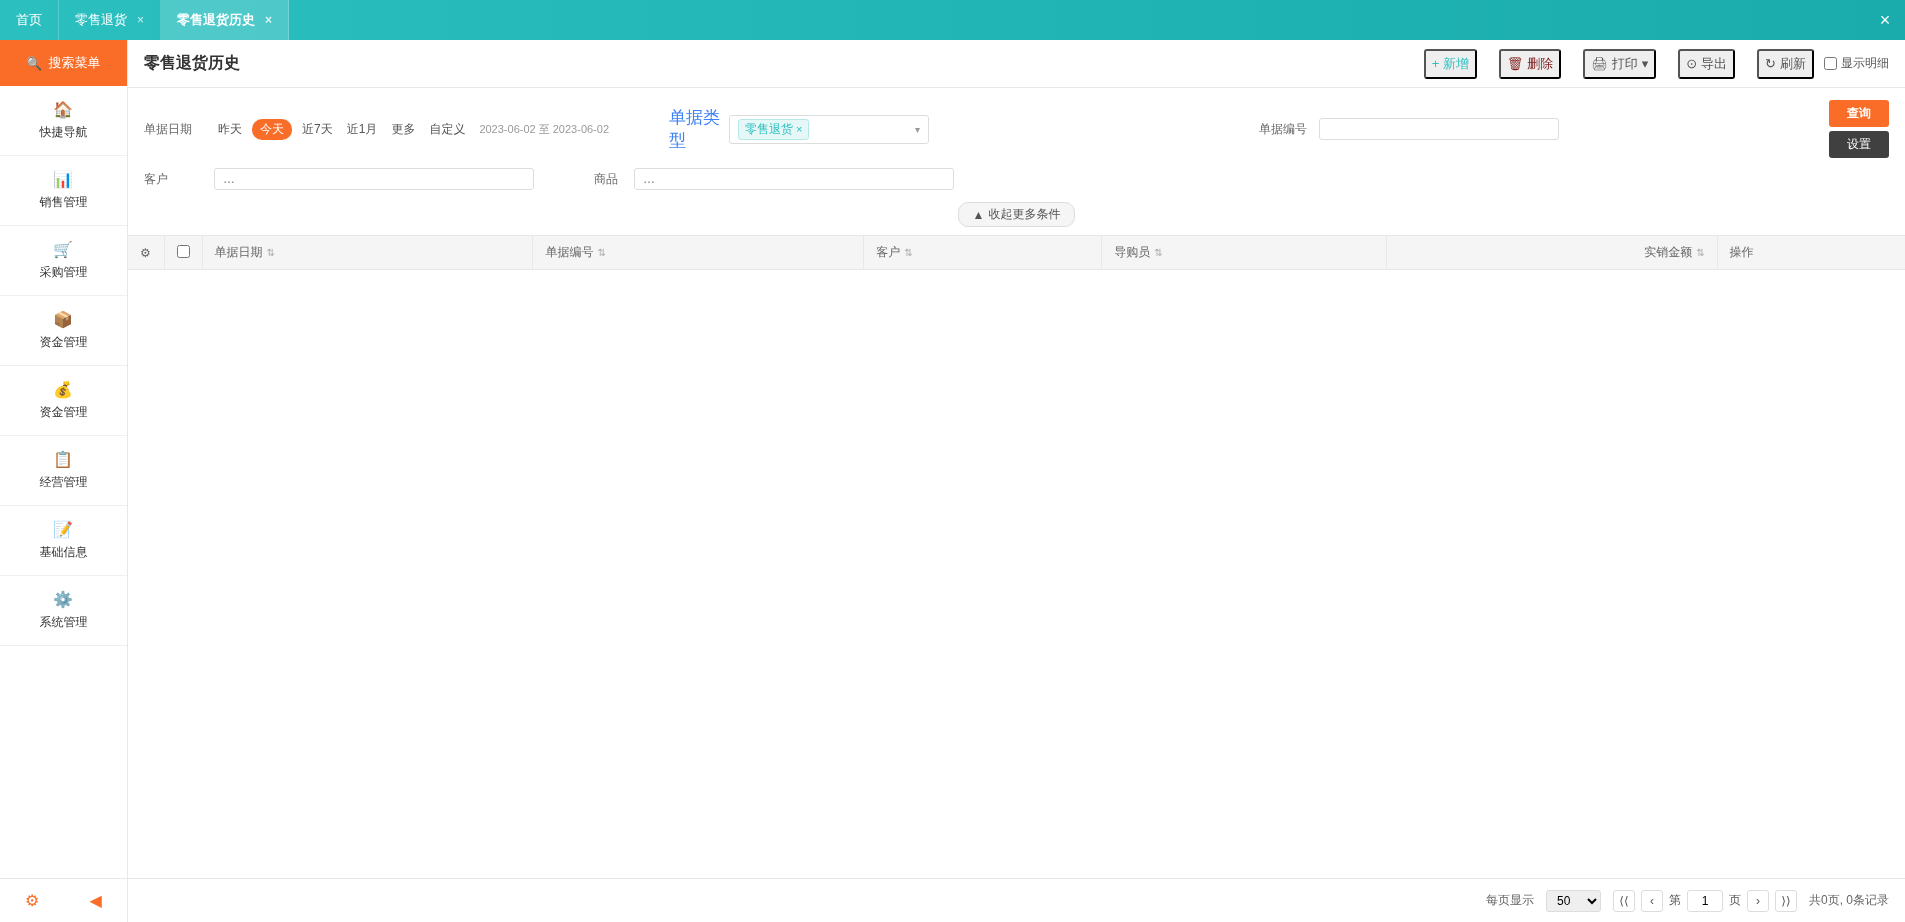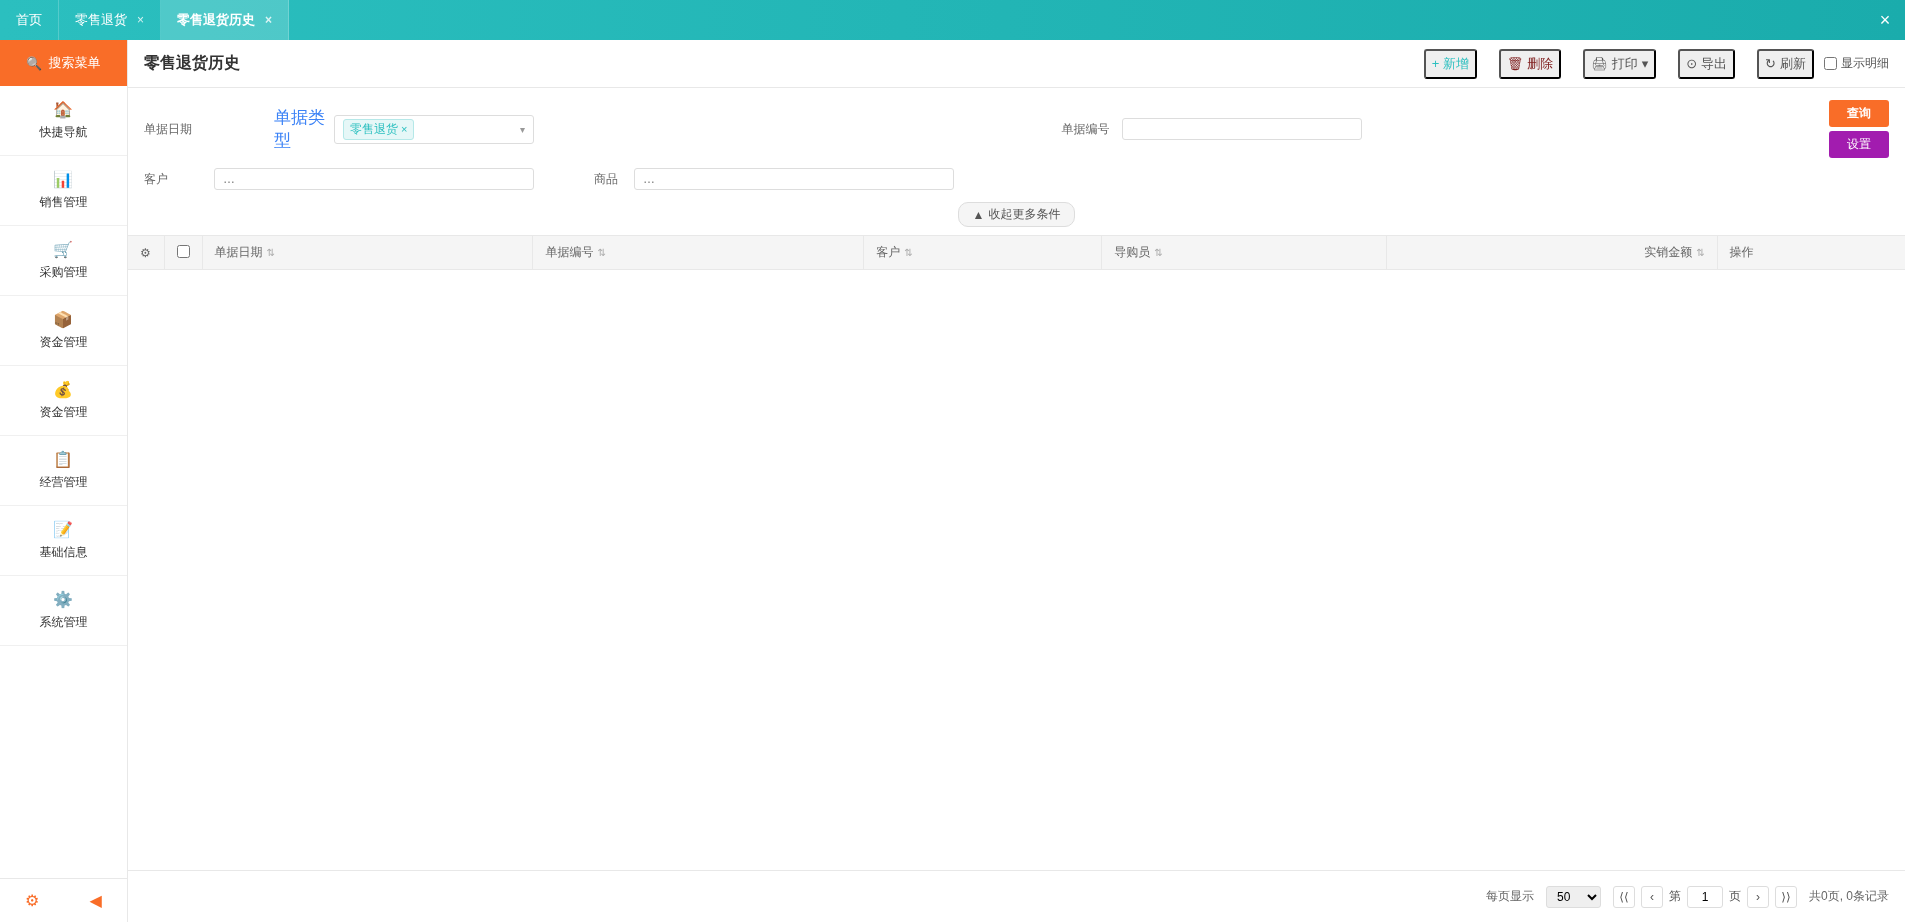--- a/index.html
+++ b/index.html
@@ -275,21 +275,21 @@
       background: #f96d28;
       color: #fff;
       border: none;
       border-radius: 3px;
       padding: 5px 18px;
       font-size: 12px;
       cursor: pointer;
       font-weight: bold;
     }
     .settings-btn {
-      background: #a21caf;
+      background: #404040;
       color: #fff;
       border: none;
       border-radius: 3px;
       padding: 5px 18px;
       font-size: 12px;
       cursor: pointer;
     }
     .filter-customer-row {
       display: flex;
       align-items: center;
@@ -398,21 +398,21 @@
       height: 100px;
       margin-bottom: 12px;
     }
     .empty-text {
       font-size: 13px;
       color: #bbb;
     }
 
     
     .table-footer {
-      height: 52px;
+      height: 44px;
       background: #fff;
       border-top: 1px solid #e8e8e8;
       display: flex;
       align-items: center;
       justify-content: flex-end;
       padding: 0 16px;
       gap: 12px;
       font-size: 12px;
       color: #555;
       flex-shrink: 0;
@@ -545,20 +545,29 @@
           <input type="checkbox" style="">
           <span>显示明细</span>
         </div>
       </div>
     </div>
 
     <div class="filter-area">
 
       <div class="filter-row">
         <span class="filter-label">单据日期</span>
+        <div class="filter-date-options">
+          <span class="date-option">昨天</span>
+          <span class="date-option active">今天</span>
+          <span class="date-option">近7天</span>
+          <span class="date-option">近1月</span>
+          <span class="date-option">更多</span>
+          <span class="date-option">自定义</span>
+          <span class="date-range">2023-06-02 至 2023-06-02</span>
+        </div>
 
         <div class="filter-type-section">
           <span class="filter-type-label">单据类型</span>
           <div class="filter-select-box">
             <div class="filter-tag">
               <span>零售退货</span>
               <span class="filter-tag-close">×</span>
             </div>
             <span class="filter-arrow">▾</span>
           </div>

